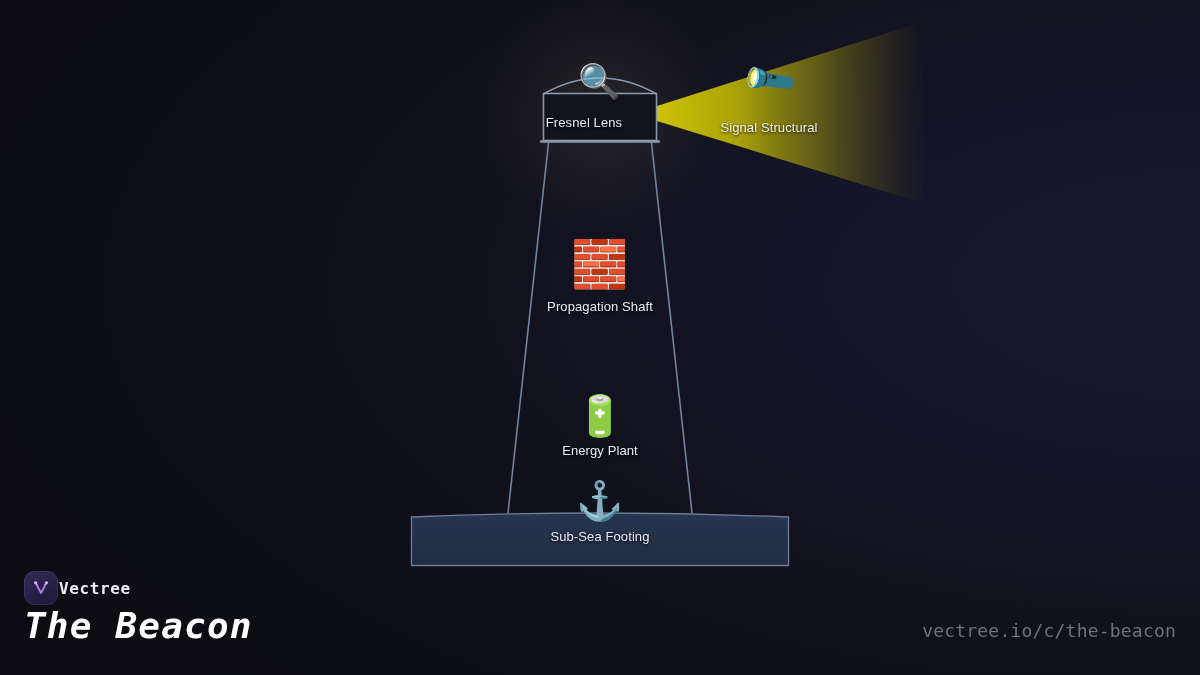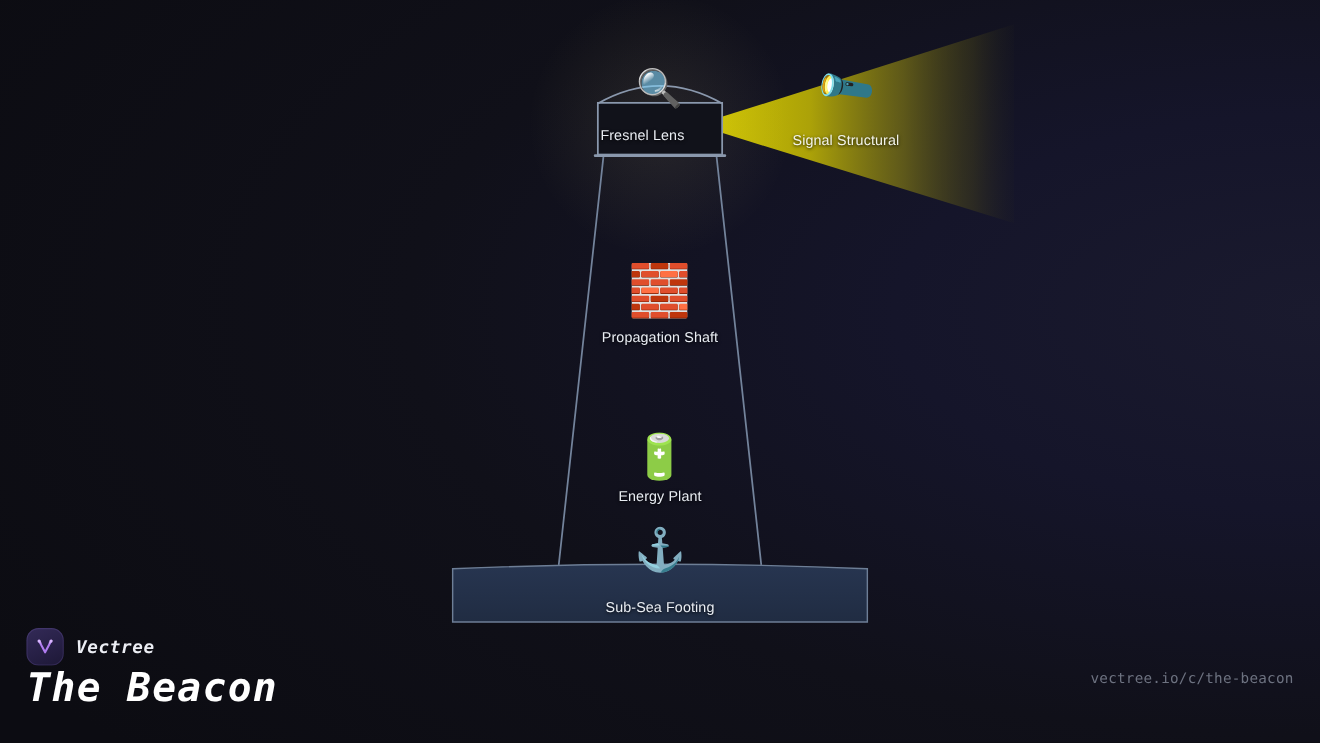--- a/index.html
+++ b/index.html
@@ -71,39 +71,38 @@
   
   #shaft-icon  { left: 600px; top: 241px; font-size: 46px; }
   #shaft-label { left: 600px; top: 299px; }
 
   
   #energy-icon  { left: 600px; top: 396px; font-size: 40px; }
   #energy-label { left: 600px; top: 443px; }
 
   
   #footing-icon  { left: 600px; top: 482px; font-size: 38px; }
-  #footing-label { left: 600px; top: 529px; margin-top: 15px; }
+  #footing-label { left: 600px; top: 529px; }
 
   
   #footer {
     position: absolute;
     left: 0; right: 0; bottom: 0;
     height: 112px;
     pointer-events: none;
   }
 
   #brand {
     position: absolute;
     left: 24px;
     top: 8px;
     display: flex;
     align-items: center;
-    gap: 11px;
+    gap: 1px;
     pointer-events: auto;
-    font-style: italic;
   }
 
   #brand-mark {
     width: 34px;
     height: 34px;
     border-radius: 11px;
     background: linear-gradient(155deg, #332a57 0%, #272046 55%, #1d1836 100%);
     display: flex;
     align-items: center;
     justify-content: center;
@@ -129,24 +128,24 @@
     font-weight: 700;
     letter-spacing: 1.2px;
     line-height: 42px;
     white-space: nowrap;
     font-style: italic;
   }
 
   #page-url {
     position: absolute;
     right: 24px;
-    bottom: 50px;
+    bottom: 34px;
     color: #6d7280;
     font-family: "DejaVu Sans Mono", "Liberation Mono", monospace;
-    font-size: 13px;
+    font-size: 18px;
     letter-spacing: .2px;
     white-space: nowrap;
     pointer-events: auto;
   }
 </style>
 </head>
 <body>
 
 <div id="stage">
 

